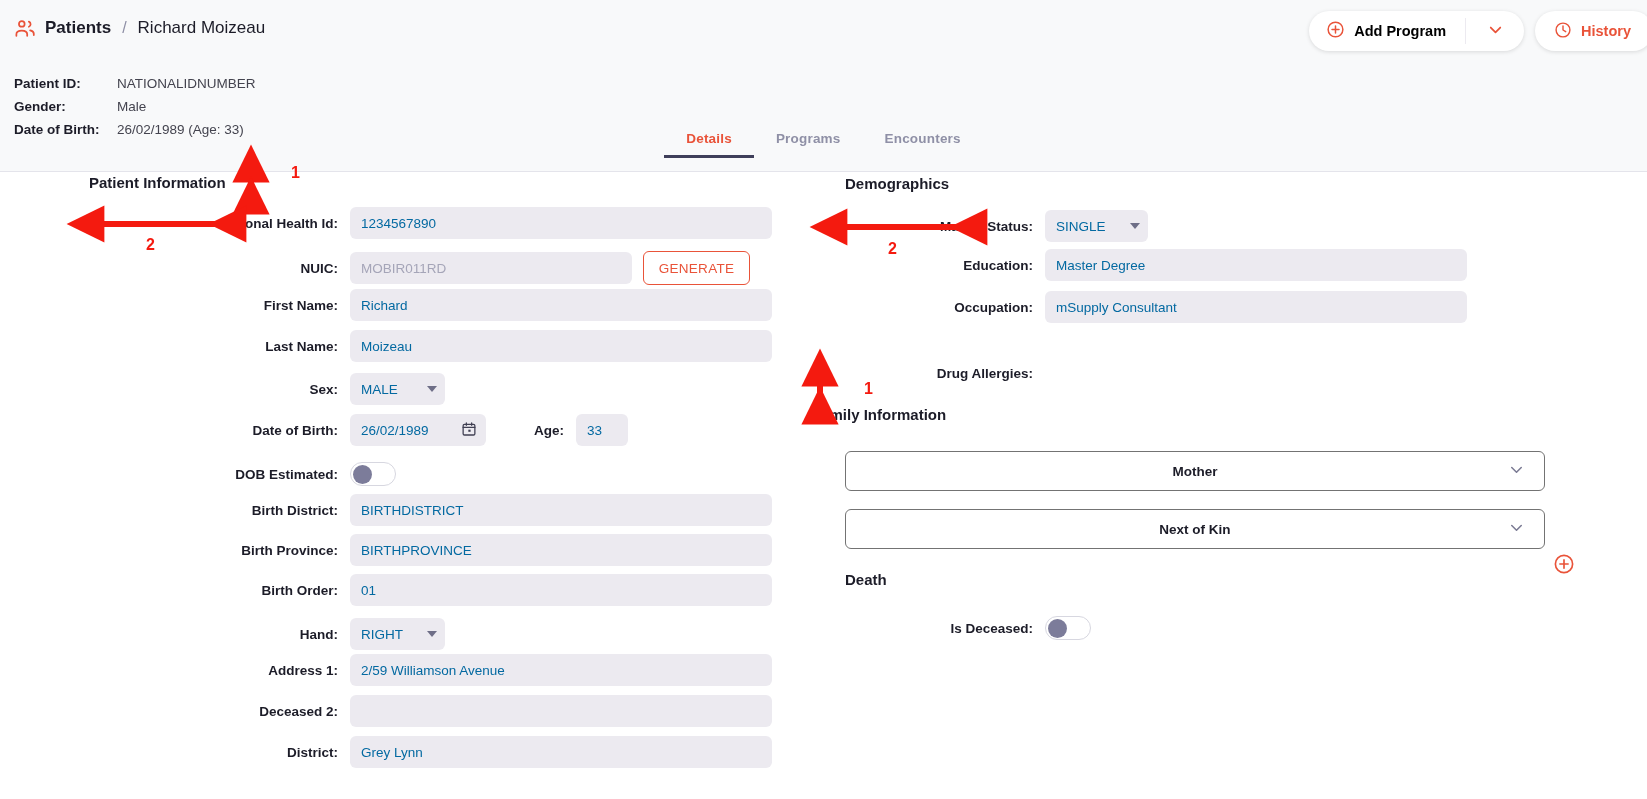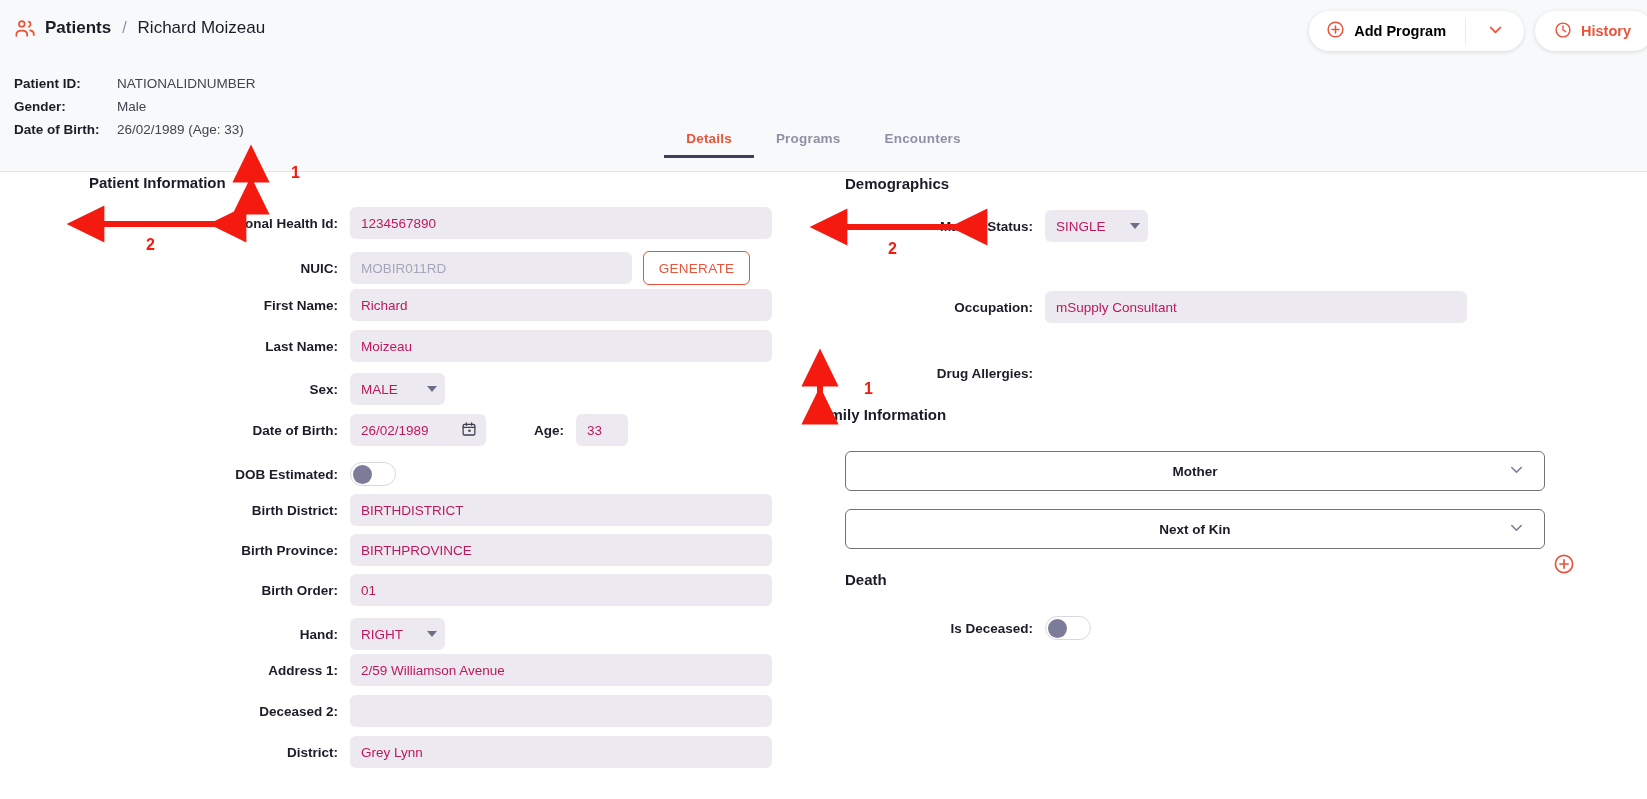--- a/index.html
+++ b/index.html
@@ -90,21 +90,21 @@
 
   
   .row { position: absolute; display: flex; align-items: center; height: 32px; }
   .lbl {
     font-size: 13.5px; font-weight: bold; color: #1c1c28;
     text-align: right; padding-right: 12px; white-space: nowrap;
   }
   .fld {
     background: #eceaf0; border-radius: 6px; height: 32px;
     display: flex; align-items: center; padding: 0 11px;
-    font-size: 13.5px; color: #be185d;
+    font-size: 13.5px; color: #0369a1;
   }
   .fld.ph { color: #a5a5b8; }
   .fld.wide { width: 422px; }
   .fld.sel { width: 95px; justify-content: space-between; padding-right: 8px; }
   .fld.date { width: 136px; justify-content: space-between; padding-right: 9px; }
   .fld.age { width: 52px; }
   .fld.demo { width: 422px; }
 
   .caret-dn {
     width: 0; height: 0; border-left: 5px solid transparent;
@@ -322,20 +322,24 @@
     <div class="section-title" style="left:845px; top:3px;">Demographics</div>
 
     <div class="row" style="left:845px; top:38px;">
       <div class="lbl" style="width:200px;">Marital Status:</div>
       <div class="fld sel" style="width:103px;">
         <span>SINGLE</span>
         <span class="caret-dn"></span>
       </div>
     </div>
 
+    <div class="row" style="left:845px; top:77px;">
+      <div class="lbl" style="width:200px;">Education:</div>
+      <div class="fld demo">Master Degree</div>
+    </div>
 
     <div class="row" style="left:845px; top:119px;">
       <div class="lbl" style="width:200px;">Occupation:</div>
       <div class="fld demo">mSupply Consultant</div>
     </div>
 
     <div class="row" style="left:845px; top:185px;">
       <div class="lbl" style="width:200px;">Drug Allergies:</div>
     </div>
     <div class="plus-icon" style="left:1553px; top:381px;">

